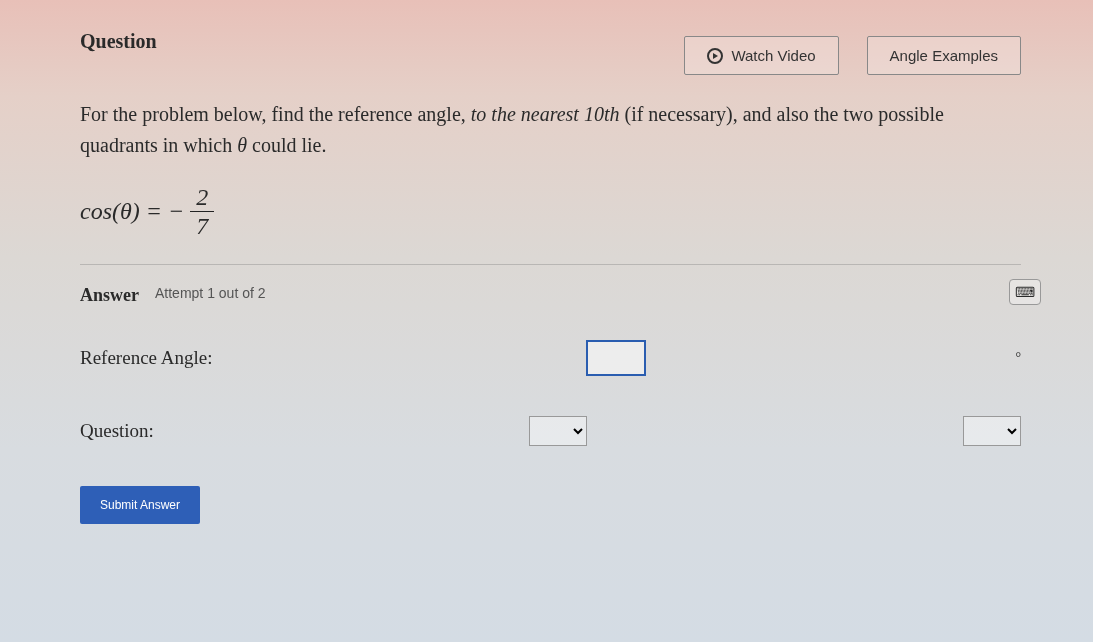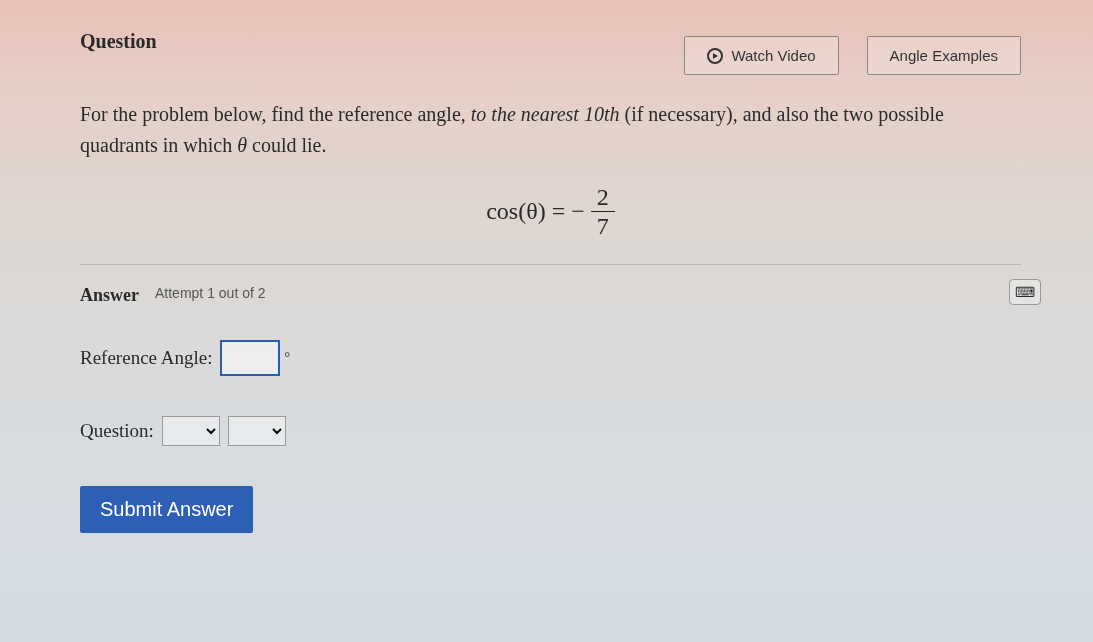--- a/index.html
+++ b/index.html
@@ -62,23 +62,23 @@
     line-height: 1.55;
     margin-bottom: 24px;
   }
   .italic { font-style: italic; }
   .equation {
     text-align: center;
     font-size: 24px;
     margin: 10px 0 26px 0;
     font-family: 'Cambria Math', Georgia, serif;
     display: flex;
-    justify-content: center;
     align-items: center;
     gap: 6px;
+    font-style: italic;
   }
   .fraction {
     display: inline-flex;
     flex-direction: column;
     align-items: center;
     vertical-align: middle;
     line-height: 1;
   }
   .fraction .num { border-bottom: 1.5px solid #222; padding: 0 6px 2px 6px; }
   .fraction .den { padding: 2px 6px 0 6px; }
@@ -113,20 +113,21 @@
     display: flex; align-items: center; justify-content: center;
     cursor: pointer;
     font-size: 14px;
   }
   .input-row {
     display: flex;
     align-items: center;
     gap: 8px;
     margin-bottom: 40px;
     font-size: 19px;
+    justify-content: space-between;
   }
   .ref-input {
     width: 60px;
     height: 36px;
     border: 2px solid #2a5db0;
     background: rgba(255,255,255,0.5);
     text-align: center;
     font-size: 16px;
     font-family: inherit;
   }
@@ -144,21 +145,21 @@
     padding: 0 4px;
     font-family: inherit;
     cursor: pointer;
   }
   .submit-btn {
     background: #2e5fb7;
     color: #fff;
     border: none;
     padding: 12px 20px;
     font-family: Arial, sans-serif;
-    font-size: 20px;
+    font-size: 12px;
     cursor: pointer;
     border-radius: 2px;
   }
 </style>
 </head>
 <body>
 
 <div class="container">
   <div class="header-row">
     <div class="question-title">Question</div>

